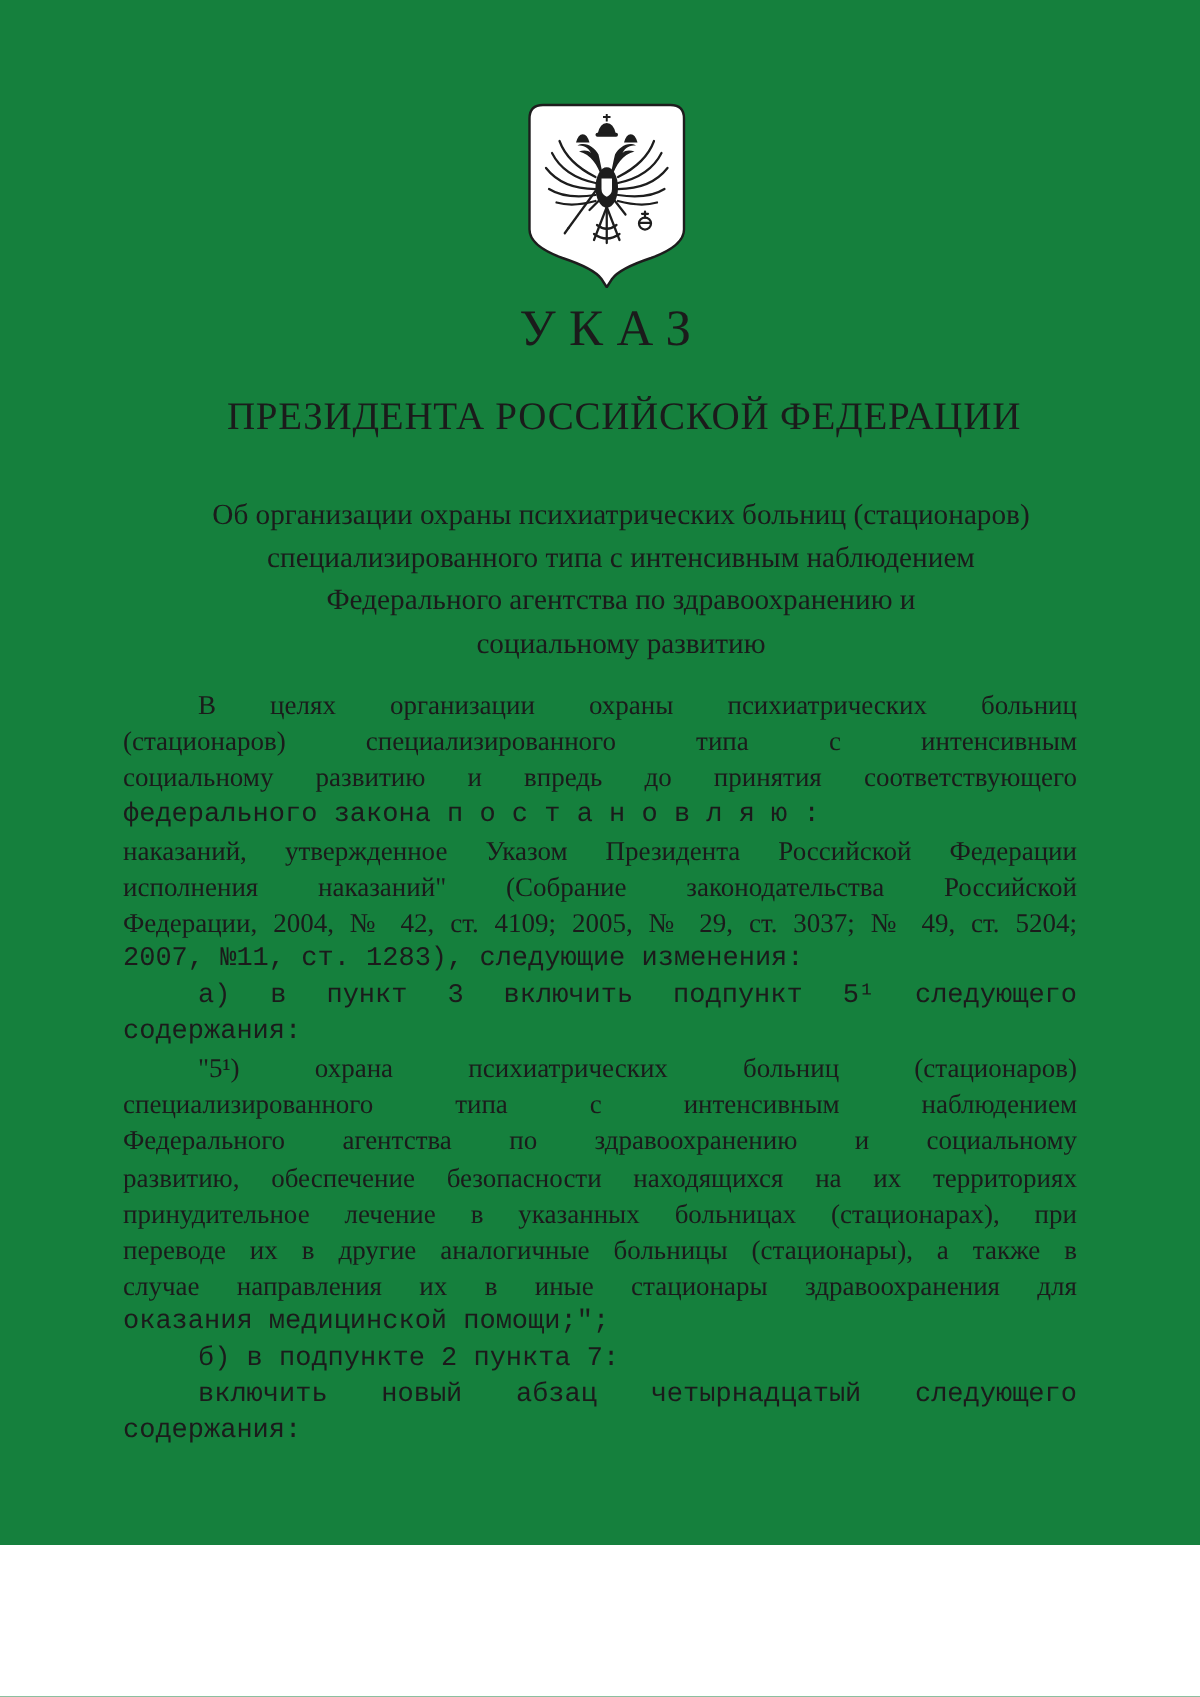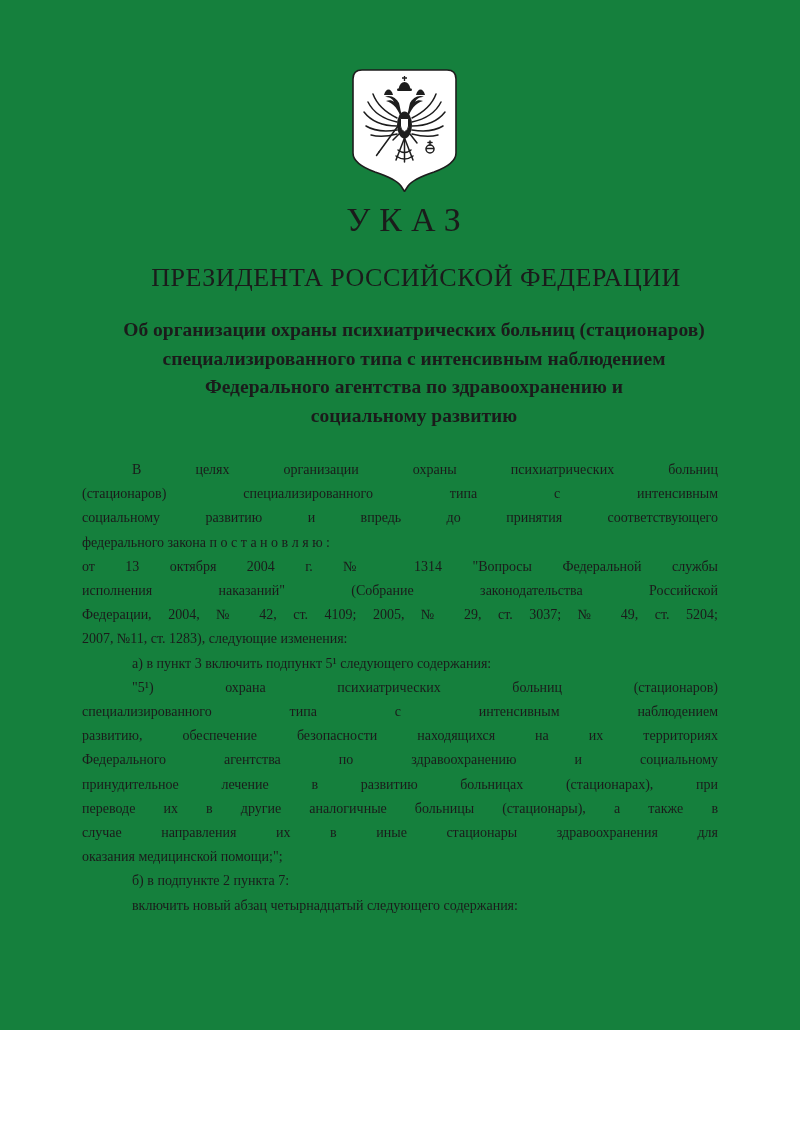--- a/index.html
+++ b/index.html
@@ -39,44 +39,44 @@
     width: 800px;
     margin: 0;
     font-size: 26px;
     font-weight: 400;
     letter-spacing: 0.5px;
     text-align: center;
     white-space: nowrap;
   }
   .decree-subject {
     position: absolute;
-    top: 316px;
+    top: 330px;
     left: 96px;
     width: 636px;
     margin: 0;
     font-size: 19.5px;
-    font-weight: 700;
+    font-weight: 400;
     line-height: 28.5px;
     text-align: center;
     white-space: pre-line;
   }
   .decree-body {
     position: absolute;
     left: 82px;
     top: 458px;
     width: 636px;
-    font-size: 14px;
+    font-size: 18px;
     line-height: 24.2px;
   }
   .para { margin: 0; }
   .line {
     text-align: justify;
     text-align-last: justify;
   }
-  .line.last { text-align-last: left; }
+  .line.last { text-align-last: left; font-family: Liberation Mono, monospace; }
   .line.first { text-indent: 50px; }
   .doc-footer {
     position: absolute;
     left: 107px;
     top: 1045px;
     font-size: 15px;
     font-weight: 700;
     letter-spacing: 0.3px;
     color: #222;
   }
@@ -152,34 +152,34 @@
 социальному развитию</h3>
 
   <div class="decree-body">
       <div class="para">
         <div class="line first">В целях организации охраны психиатрических больниц</div>
         <div class="line">(стационаров) специализированного типа с интенсивным</div>
         <div class="line">социальному развитию и впредь до принятия соответствующего</div>
         <div class="line last">федерального закона п о с т а н о в л я ю :</div>
       </div>
       <div class="para">
-        <div class="line">от 13 октября 2004 г. № 1314 "Вопросы Федеральной службы</div>
+        <div class="line">наказаний, утвержденное Указом Президента Российской Федерации</div>
         <div class="line">исполнения наказаний" (Собрание законодательства Российской</div>
         <div class="line">Федерации, 2004, № 42, ст. 4109; 2005, № 29, ст. 3037; № 49, ст. 5204;</div>
         <div class="line last">2007, №11, ст. 1283), следующие изменения:</div>
       </div>
       <div class="para">
         <div class="line first last">а) в пункт 3 включить подпункт 5¹ следующего содержания:</div>
       </div>
       <div class="para">
         <div class="line first">"5¹) охрана психиатрических больниц (стационаров)</div>
         <div class="line">специализированного типа с интенсивным наблюдением</div>
+        <div class="line">Федерального агентства по здравоохранению и социальному</div>
         <div class="line">развитию, обеспечение безопасности находящихся на их территориях</div>
-        <div class="line">Федерального агентства по здравоохранению и социальному</div>
-        <div class="line">принудительное лечение в развитию больницах (стационарах), при</div>
+        <div class="line">принудительное лечение в указанных больницах (стационарах), при</div>
         <div class="line">переводе их в другие аналогичные больницы (стационары), а также в</div>
         <div class="line">случае направления их в иные стационары здравоохранения для</div>
         <div class="line last">оказания медицинской помощи;";</div>
       </div>
       <div class="para">
         <div class="line first last">б) в подпункте 2 пункта 7:</div>
       </div>
       <div class="para">
         <div class="line first last">включить новый абзац четырнадцатый следующего содержания:</div>
       </div>

